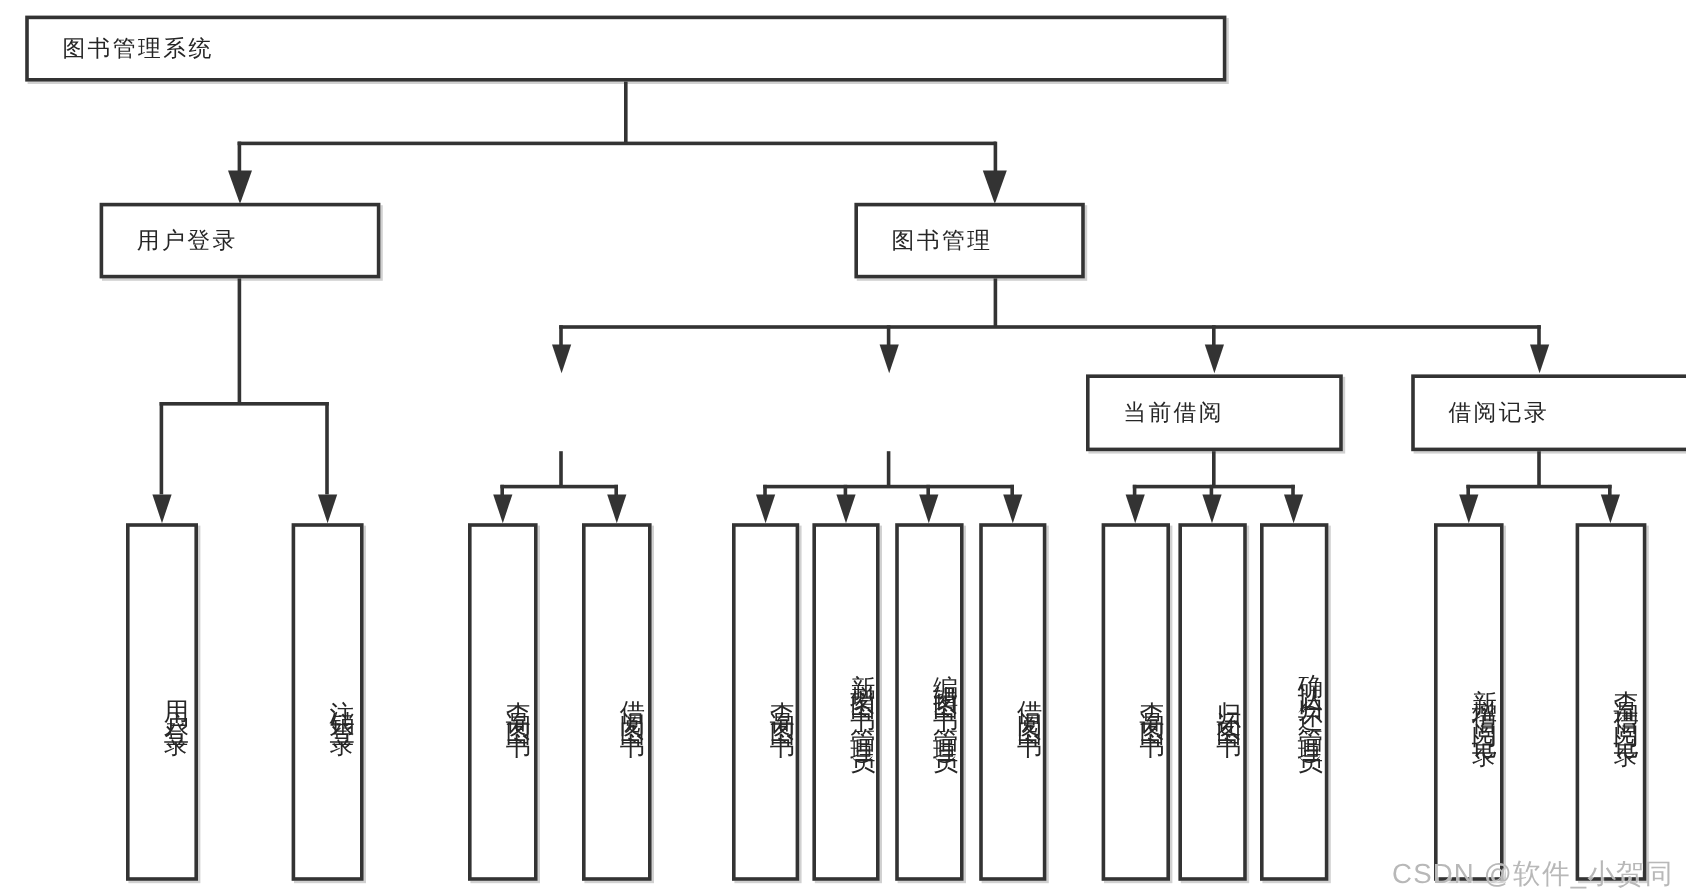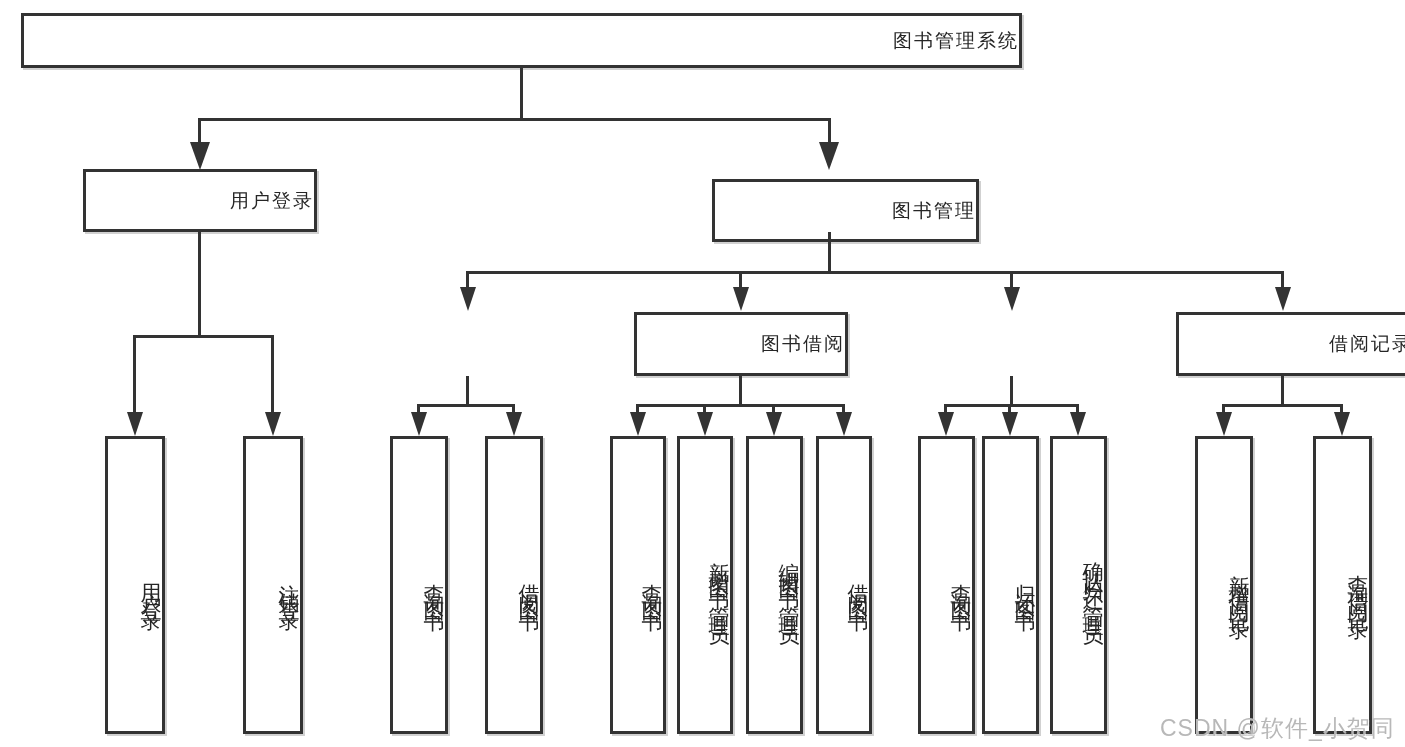--- a/index.html
+++ b/index.html
@@ -1,19 +1,19 @@
 <!DOCTYPE html>
 <html style="--line: #333333; --text: #262626; --watermark: #b8b8b8;"><head>
 <meta charset="utf-8">
 <style>
   html,body{margin:0;padding:0;background:#fff;}
   body{font-family:"Liberation Sans","DejaVu Sans",sans-serif;}
   .canvas{position:relative;width:1405px;height:747px;background:#ffffff;overflow:hidden;color:var(--text,#262626);}
   .node{position:absolute;box-sizing:border-box;border:3px solid var(--line,#333);background:#fff;
-        display:flex;align-items:center;justify-content:flex-end;box-shadow:2px 2px 0 rgba(0,0,0,0.18);}
+        display:flex;align-items:center;justify-content:flex-start;box-shadow:2px 2px 0 rgba(0,0,0,0.18);padding-left:28px;}
   .node.h{font-size:19px;letter-spacing:2px;}
   .vtext{writing-mode:vertical-rl;text-orientation:mixed;font-size:21px;letter-spacing:9px;line-height:1;}
   .line{position:absolute;display:block;background:var(--line,#333);}
   .arrow{position:absolute;width:0;height:0;border-left:8px solid transparent;border-right:8px solid transparent;
          border-top:24px solid var(--line,#333);}
   .arrow.big{border-left-width:10px;border-right-width:10px;border-top-width:28px;}
   .watermark{position:absolute;left:1160px;top:713px;font-size:23px;letter-spacing:1px;z-index:6;
              color:var(--watermark,#b8b8b8);text-shadow:1px 1px 0 rgba(255,255,255,0.6);}
 </style>
 </head>
@@ -28,21 +28,21 @@
   <i class="line" style="left:520px;top:68px;width:3px;height:52px"></i>
   <i class="line" style="left:198px;top:118px;width:632px;height:3px"></i>
   <i class="line" style="left:198px;top:118px;width:3px;height:25px"></i>
   <i class="line" style="left:828px;top:118px;width:3px;height:25px"></i>
   <i class="arrow big" style="left:190px;top:142px"></i>
   <i class="arrow big" style="left:819px;top:142px"></i>
 
   <div class="node h" style="left:83px;top:169px;width:234px;height:63px">
     <span>用户登录</span>
   </div>
-  <div class="node h" style="left:712px;top:179px;width:267px;height:63px">
+  <div class="node h" style="left:712px;top:169px;width:192px;height:63px">
     <span>图书管理</span>
   </div>
 
   <i class="line" style="left:198px;top:232px;width:3px;height:105px"></i>
   <i class="line" style="left:133px;top:335px;width:141px;height:3px"></i>
   <i class="line" style="left:133px;top:335px;width:3px;height:77px"></i>
   <i class="line" style="left:271px;top:335px;width:3px;height:77px"></i>
   <i class="arrow" style="left:127px;top:412px"></i>
   <i class="arrow" style="left:265px;top:412px"></i>
 
@@ -50,22 +50,22 @@
   <i class="line" style="left:466px;top:271px;width:818px;height:3px"></i>
   <i class="line" style="left:466px;top:271px;width:3px;height:17px"></i>
   <i class="line" style="left:739px;top:271px;width:3px;height:17px"></i>
   <i class="line" style="left:1010px;top:271px;width:3px;height:17px"></i>
   <i class="line" style="left:1281px;top:271px;width:3px;height:17px"></i>
   <i class="arrow" style="left:460px;top:287px"></i>
   <i class="arrow" style="left:733px;top:287px"></i>
   <i class="arrow" style="left:1004px;top:287px"></i>
   <i class="arrow" style="left:1275px;top:287px"></i>
 
-  <div class="node h" style="left:634px;top:312px;width:214px;height:64px">
-    <span>图书借阅</span>
+  <div class="node h" style="left:905px;top:312px;width:214px;height:64px">
+    <span>当前借阅</span>
   </div>
   <div class="node h" style="left:1176px;top:312px;width:240px;height:64px">
     <span>借阅记录</span>
   </div>
 
   <i class="line" style="left:466px;top:376px;width:3px;height:30px"></i>
   <i class="line" style="left:417px;top:404px;width:98px;height:3px"></i>
   <i class="line" style="left:417px;top:404px;width:3px;height:9px"></i>
   <i class="line" style="left:512px;top:404px;width:3px;height:9px"></i>
   <i class="arrow" style="left:411px;top:412px"></i>

